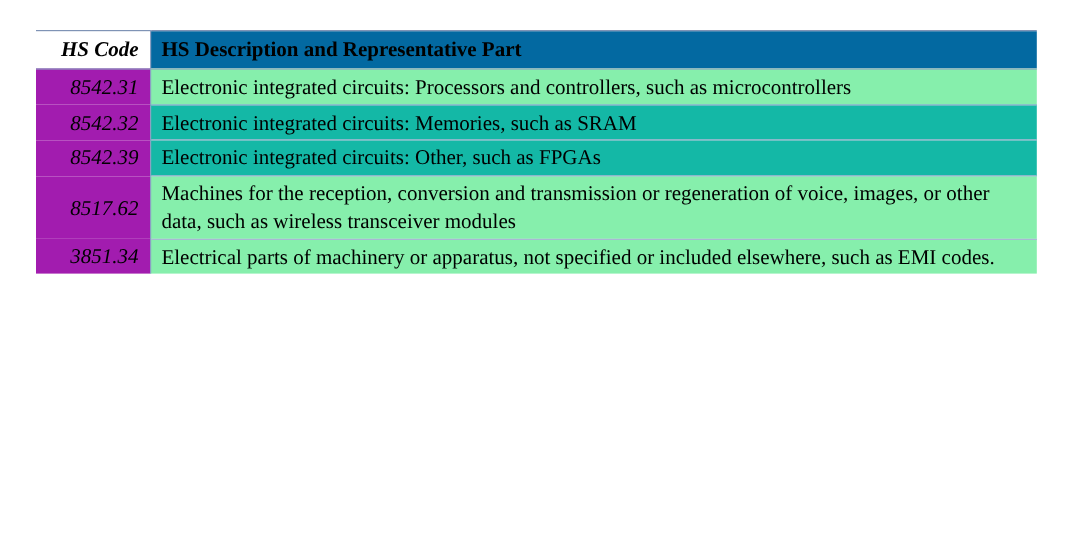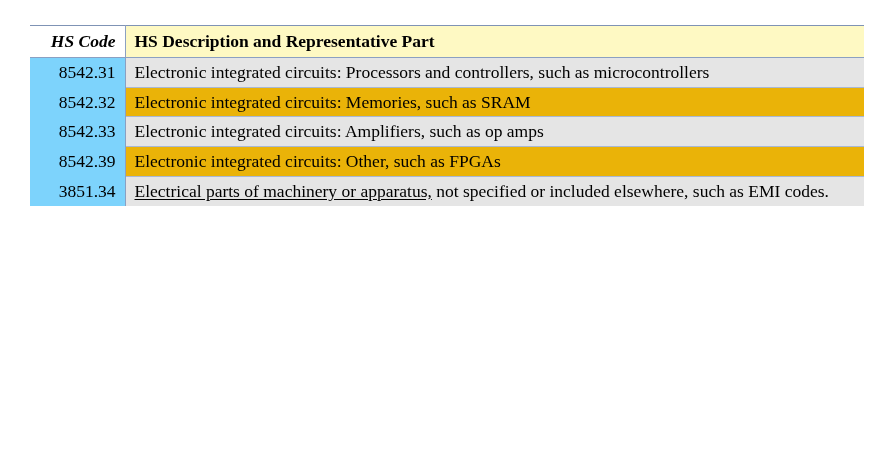--- a/index.html
+++ b/index.html
@@ -37,23 +37,24 @@
 
   th, td {
     padding: 0;
     vertical-align: middle;
   }
 
   
   .code-cell {
     text-align: right;
     padding-right: 9px;
+    font-style: italic;
     font-size: 17.5px;
     color: #000000;
-    background: #7dd3fc;
+    background: #a21caf;
     border-right: 1.3px solid #8ba0c2;
     line-height: 1.28;
     white-space: nowrap;
   }
   .code-head {
     text-align: right;
     padding-right: 9px;
     font-style: italic;
     font-weight: bold;
     font-size: 17.5px;
@@ -79,37 +80,36 @@
     padding-bottom: 3px;
     border-bottom: 1.1px solid #a8b8d4;
   }
   .desc-head {
     text-align: left;
     padding-left: 9px;
     padding-right: 6px;
     font-weight: bold;
     font-size: 17.5px;
     color: #000000;
-    background: #fef9c3;
+    background: #0369a1;
     line-height: 1.3;
     padding-top: 4px;
     padding-bottom: 4px;
     border-bottom: 1.1px solid #8ba0c2;
   }
 
   
-  .desc-cell.shaded { background: #eab308; }
-  .desc-cell.plain  { background: #e5e5e5; }
+  .desc-cell.shaded { background: #14b8a6; }
+  .desc-cell.plain  { background: #86efac; }
 
   
   tr.last-row .desc-cell { border-bottom: none; }
   tr.last-row .code-cell { border-right: 1.3px solid #8ba0c2; }
 
   .u-underline {
-    text-decoration: underline;
     text-underline-offset: 2px;
   }
 </style>
 </head>
 <body>
 
 <div id="table-wrap">
   <table class="hs-table">
     <colgroup>
       <col class="col-code">
@@ -124,26 +124,26 @@
     <tbody id="table-body">
         <tr>
           <td class="code-cell">8542.31</td>
           <td class="desc-cell plain">Electronic integrated circuits: Processors and controllers, such as microcontrollers</td>
         </tr>
         <tr>
           <td class="code-cell">8542.32</td>
           <td class="desc-cell shaded">Electronic integrated circuits: Memories, such as SRAM</td>
         </tr>
         <tr>
-          <td class="code-cell">8542.33</td>
-          <td class="desc-cell plain">Electronic integrated circuits: Amplifiers, such as op amps</td>
+          <td class="code-cell">8542.39</td>
+          <td class="desc-cell shaded">Electronic integrated circuits: Other, such as FPGAs</td>
         </tr>
         <tr>
-          <td class="code-cell">8542.39</td>
-          <td class="desc-cell shaded">Electronic integrated circuits: Other, such as FPGAs</td>
+          <td class="code-cell">8517.62</td>
+          <td class="desc-cell plain">Machines for the reception, conversion and transmission or regeneration of voice, images, or other data, such as wireless transceiver modules</td>
         </tr>
         <tr class="last-row">
           <td class="code-cell">3851.34</td>
           <td class="desc-cell plain"><span class="u-underline">Electrical parts of machinery or apparatus,</span><span> not specified or included elsewhere, such as EMI codes.</span></td>
         </tr>
       </tbody>
   </table>
 </div>
 
 </body></html>

